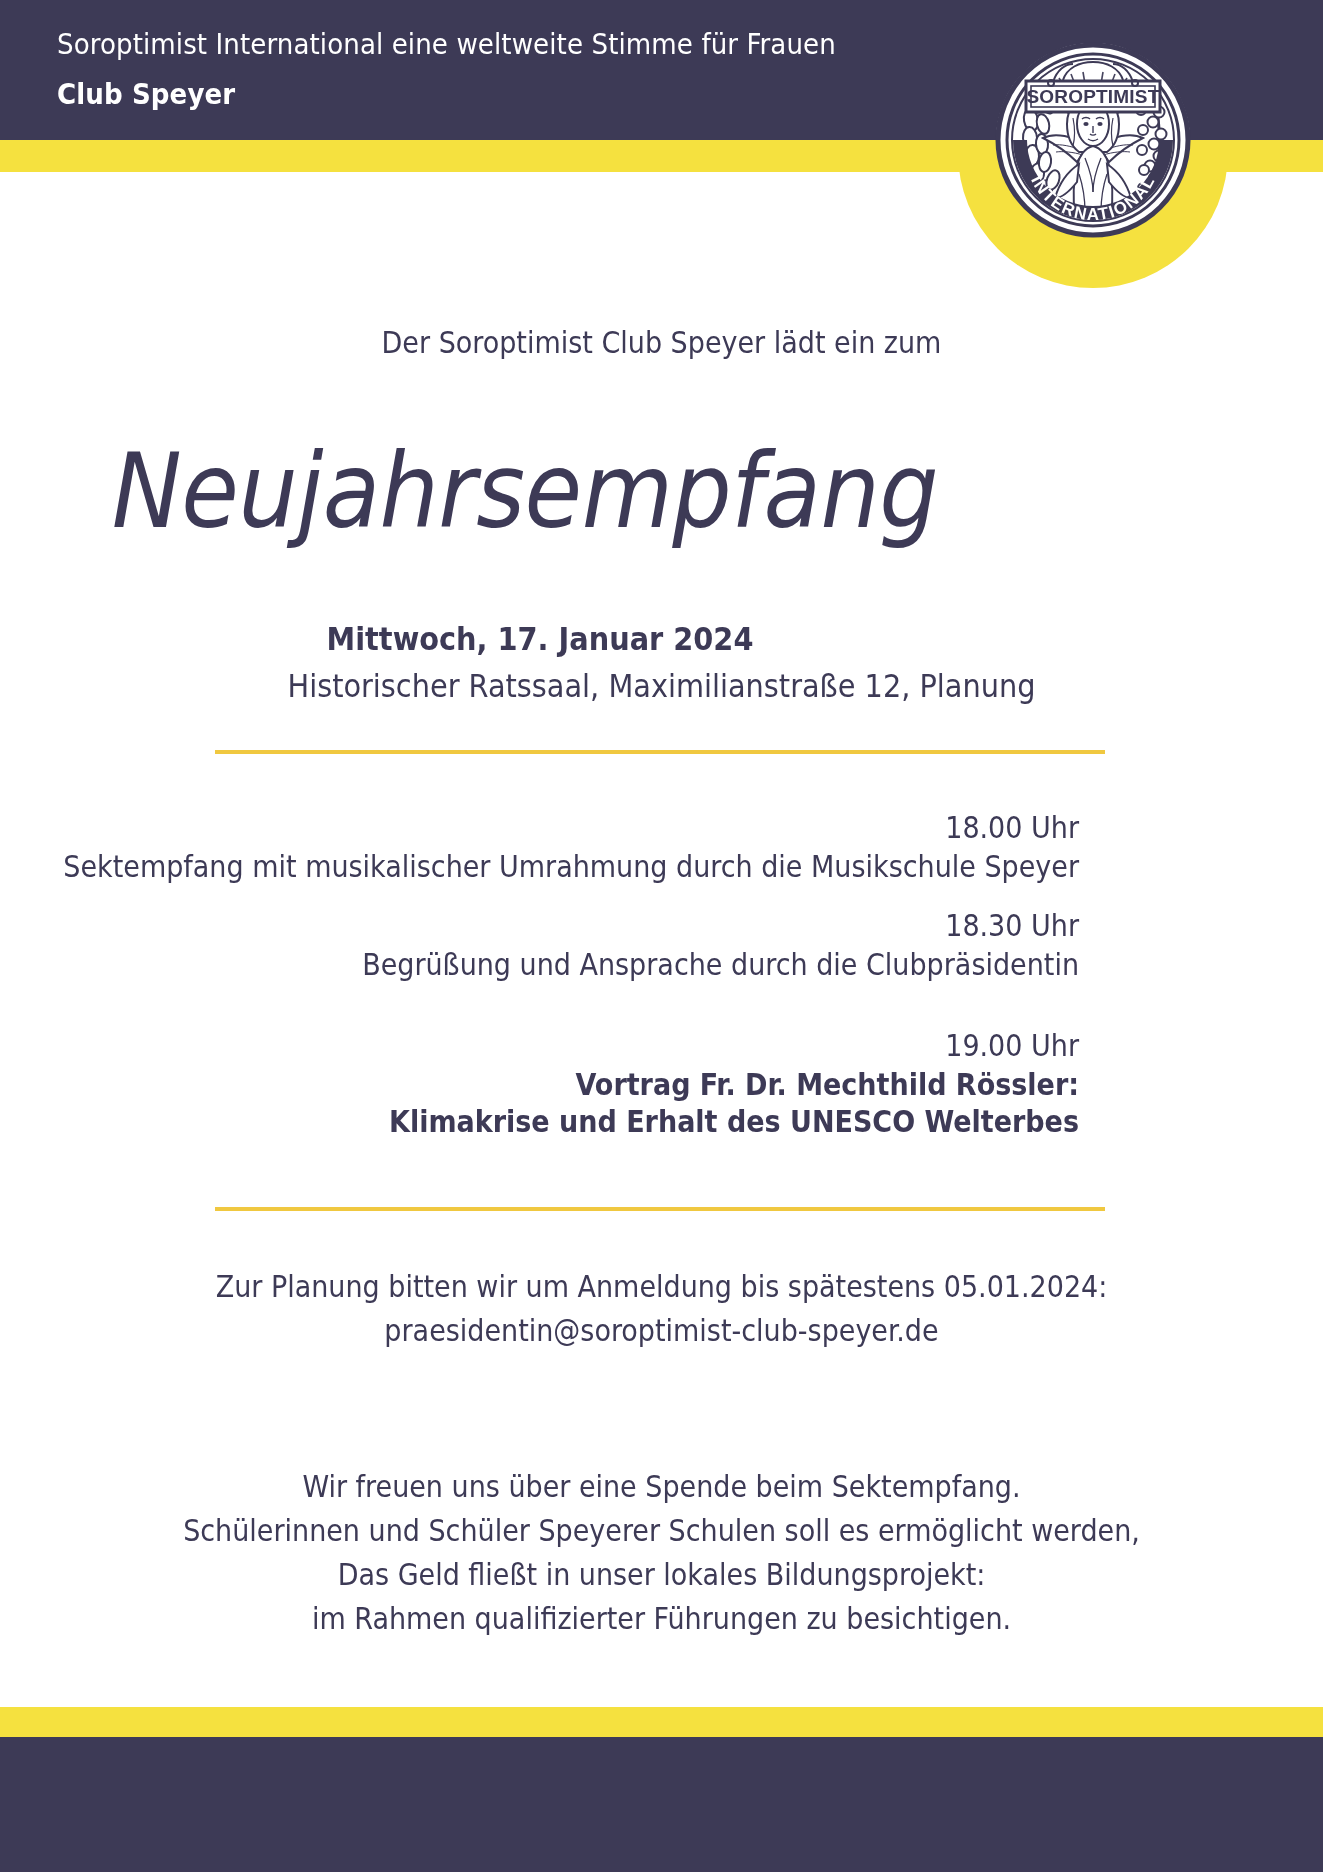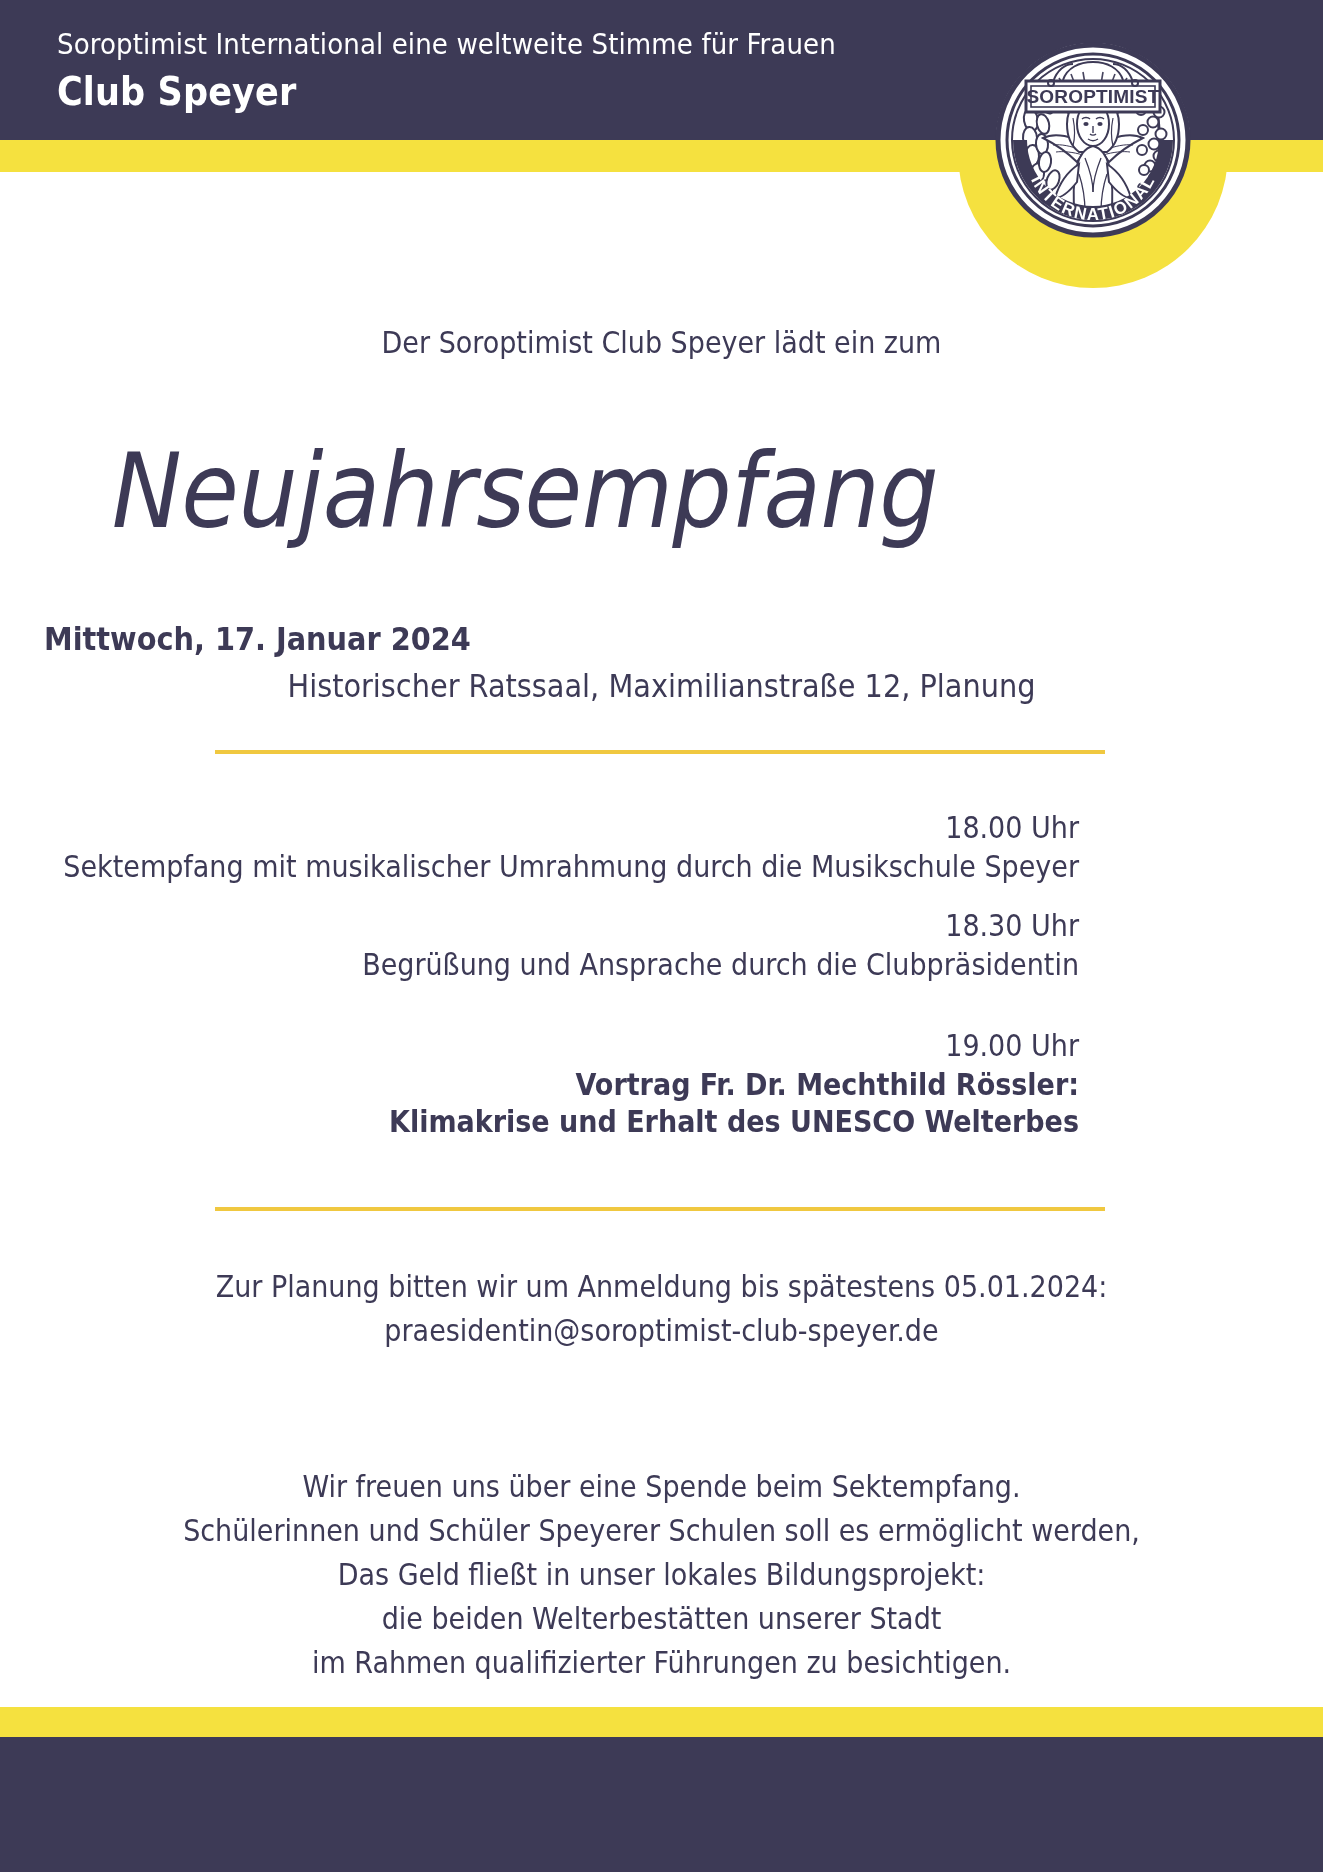--- a/index.html
+++ b/index.html
@@ -22,21 +22,21 @@
   .header-text{
     position:absolute;left:57px;top:26px;
     color:#ffffff;
     z-index:5;
     line-height:1.30;
   }
   .header-line1{
     font-size:29px;font-weight:400;letter-spacing:0.1px;white-space:nowrap;
   }
   .header-line2{
-    font-size:39px;font-weight:700;letter-spacing:0.1px;white-space:nowrap;margin-top:3px;
+    font-size:29px;font-weight:700;letter-spacing:0.1px;white-space:nowrap;margin-top:12px;
   }
 
   
   .yellow-band-top{
     position:absolute;left:0;top:140px;width:1323px;height:32px;
     background:#f5e13f;
     z-index:2;
   }
   
   .yellow-disc{
@@ -63,22 +63,22 @@
     position:absolute;left:0;top:325px;width:1323px;text-align:center;
     font-size:30px;font-weight:400;
   }
   .title{
     position:absolute;left:0;top:430px;width:1050px;text-align:center;
     font-size:104px;font-style:italic;font-weight:400;
     letter-spacing:-0.5px;
     color:#3d3a56;
   }
   .date{
-    position:absolute;left:0;top:620px;width:1080px;text-align:left;
-    font-size:32px;font-weight:700;margin-left:44px;
+    position:absolute;left:0;top:620px;width:1080px;text-align:center;
+    font-size:32px;font-weight:700;
   }
   .venue{
     position:absolute;left:0;top:667px;width:1323px;text-align:center;
     font-size:32px;font-weight:400;
   }
 
   .divider{
     position:absolute;height:4px;background:#f0c840;
   }
   .divider-1{left:215px;top:750px;width:890px;}
@@ -302,21 +302,20 @@
 
     <div class="signup">
       <div>Zur Planung bitten wir um Anmeldung bis spätestens 05.01.2024:</div>
       <div>praesidentin@soroptimist-club-speyer.de</div>
     </div>
 
     <div class="closing">
       <div>Wir freuen uns über eine Spende beim Sektempfang.</div>
       <div>Schülerinnen und Schüler Speyerer Schulen soll es ermöglicht werden,</div>
       <div>Das Geld fließt in unser lokales Bildungsprojekt:</div>
-      <div>die beiden Welterbestätten unserer Stadt</div>
       <div>im Rahmen qualifizierter Führungen zu besichtigen.</div>
     </div>
 
   </div>
 
   <div class="yellow-band-bottom"></div>
   <div class="footer-bar"></div>
 
 </div>
 

